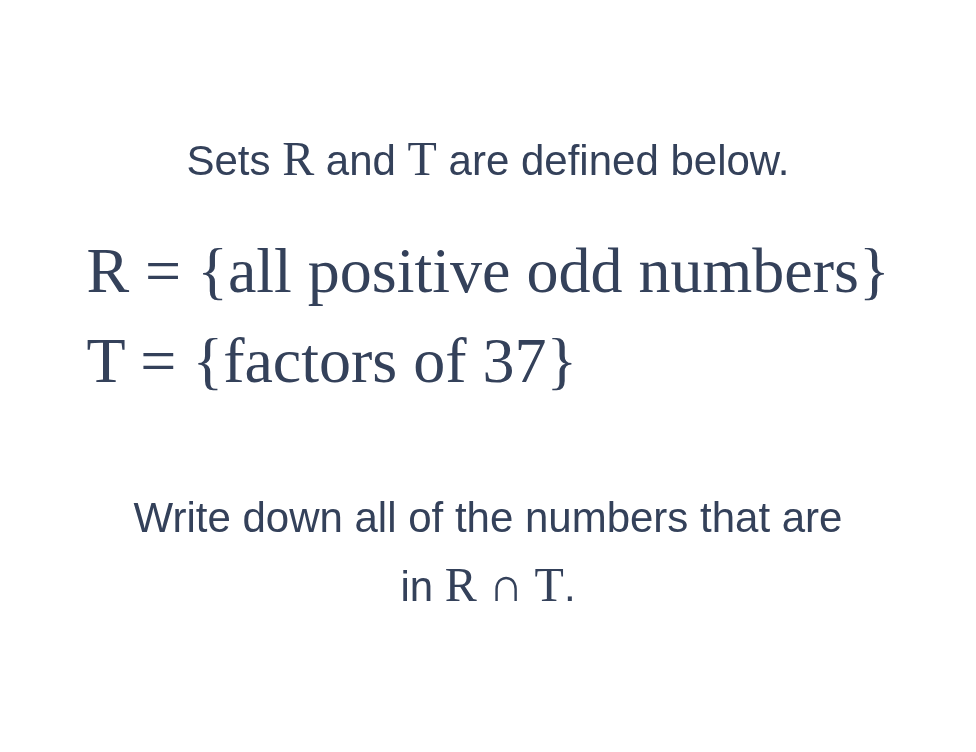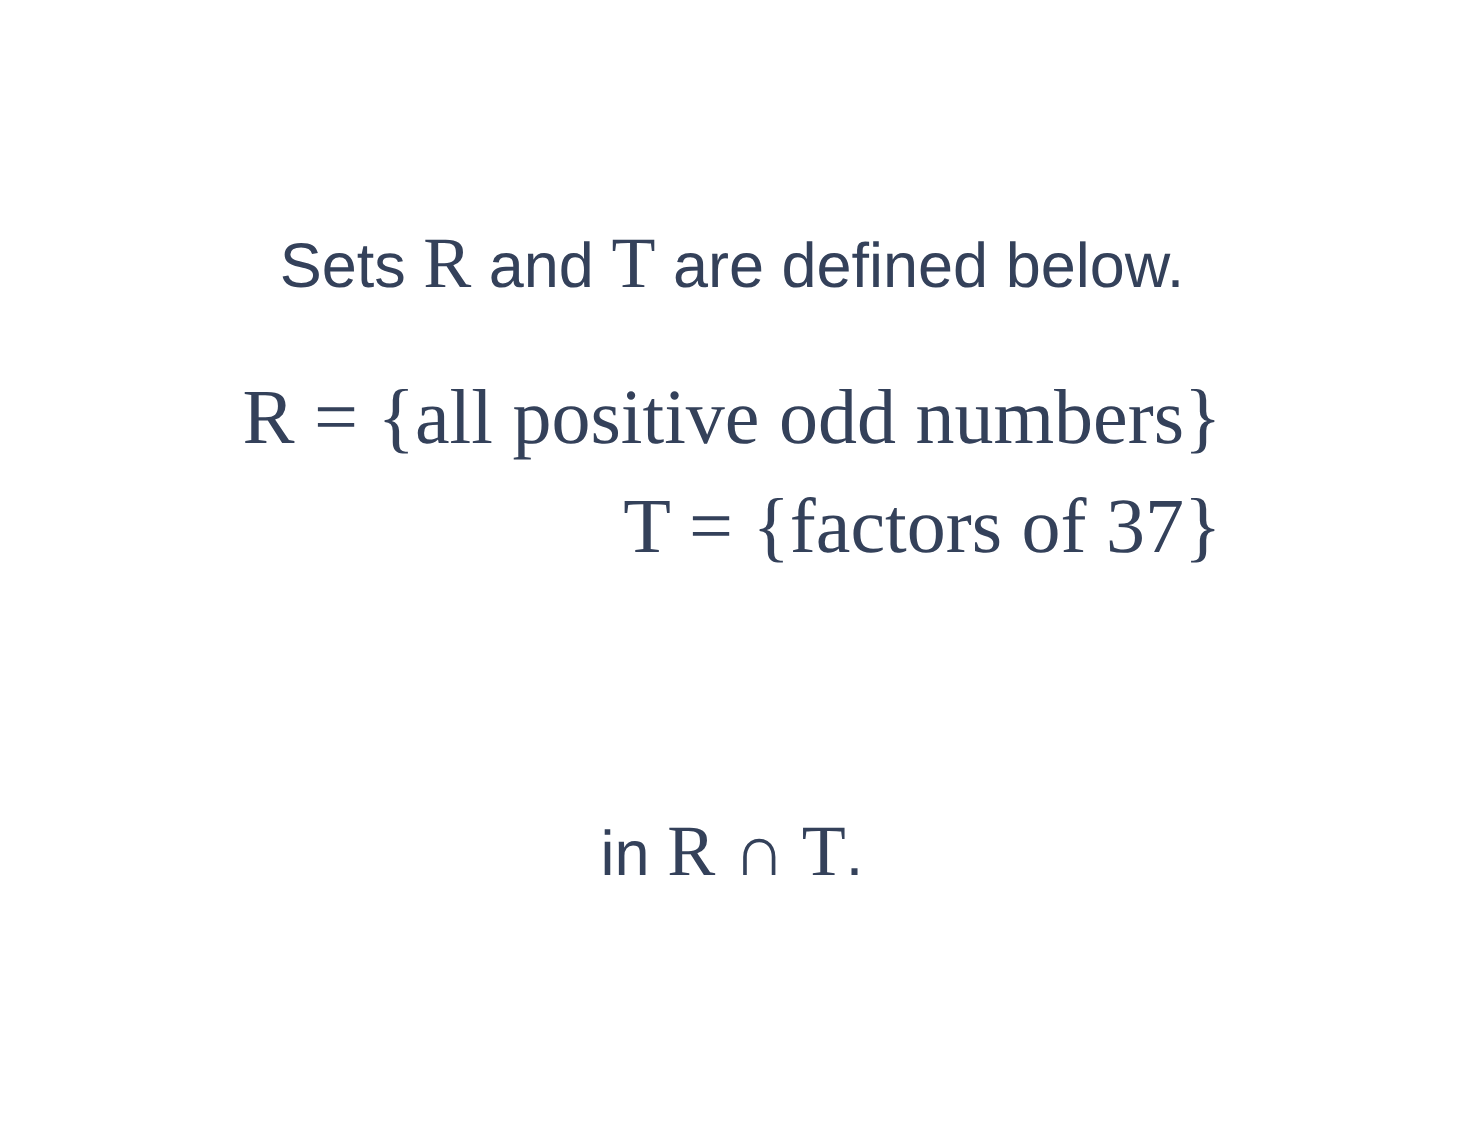--- a/index.html
+++ b/index.html
@@ -23,22 +23,22 @@
       font-size: 42px;
       text-align: left;
       margin-bottom: 40px;
     }
     .mathvar {
       font-family: Georgia, "Times New Roman", serif;
       font-size: 48px;
     }
     .defs {
       font-family: Georgia, "Times New Roman", serif;
-      font-size: 52px;
-      text-align: right;
+      font-size: 64px;
+      text-align: left;
       line-height: 1.4;
       margin-bottom: 80px;
     }
     .defline {
       display: block;
       white-space: nowrap;
     }
     .question {
       font-size: 42px;
       text-align: center;
@@ -63,15 +63,15 @@
 <div class="defs">
   <span class="defline">
     <span>R</span><span> = </span><span>{all positive odd numbers}</span>
   </span>
   <span class="defline">
     <span>T</span><span> = </span><span>{factors of 37}</span>
   </span>
 </div>
 
 <div class="question">
-  <br>
+  <span>Write down all of the numbers that are</span><br>
   <span>in </span><span class="intersect">R</span><span class="intersect"> ∩ </span><span class="intersect">T</span><span class="sans">.</span>
 </div>
 
 </body></html>

